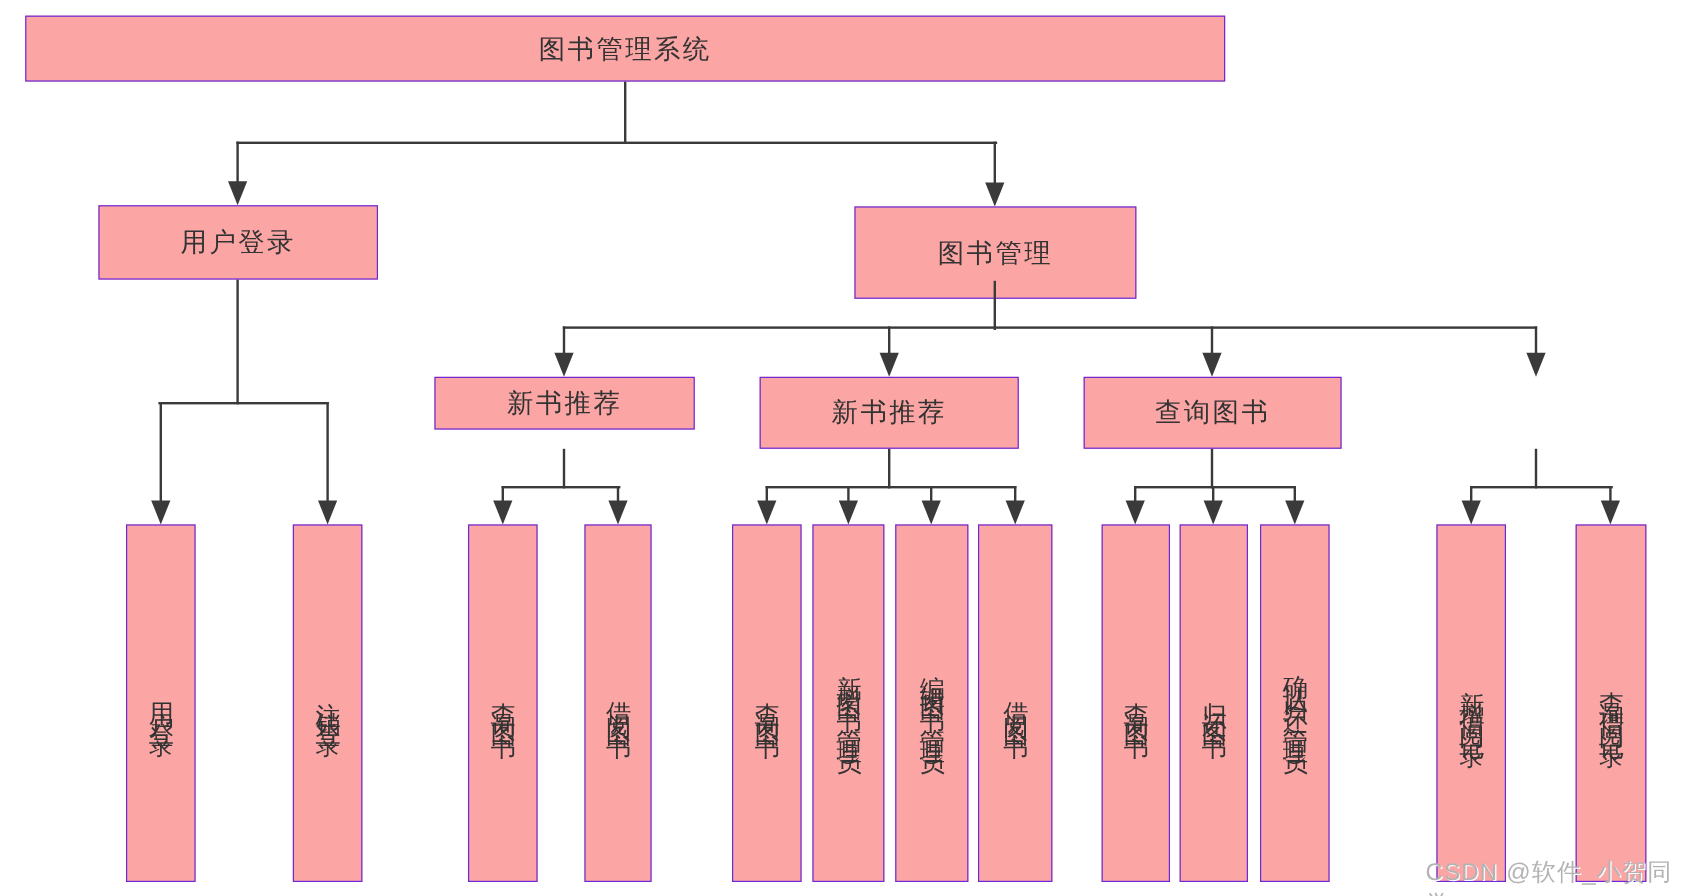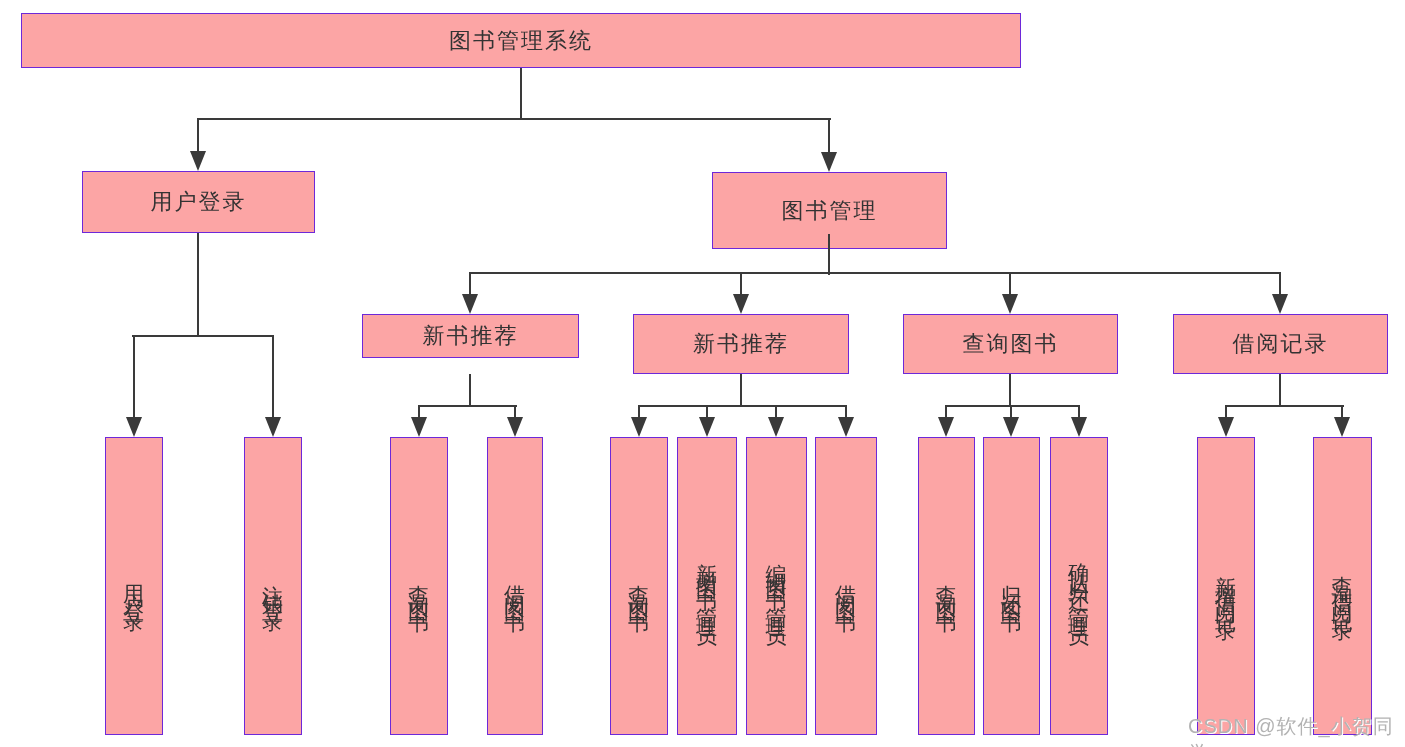--- a/index.html
+++ b/index.html
@@ -65,21 +65,20 @@
   <div class="vline" style="left:740px;top:272px;height:26px;"></div>
   <div class="head" style="left:733px;top:294px;"></div>
   <div class="vline" style="left:1009px;top:272px;height:26px;"></div>
   <div class="head" style="left:1002px;top:294px;"></div>
   <div class="vline" style="left:1279px;top:272px;height:26px;"></div>
   <div class="head" style="left:1272px;top:294px;"></div>
 
   <div class="box" style="left:362px;top:314px;width:217px;height:44px;font-family:Liberation Mono, monospace;">新书推荐</div>
   <div class="box" style="left:633px;top:314px;width:216px;height:60px;">新书推荐</div>
   <div class="box" style="left:903px;top:314px;width:215px;height:60px;">查询图书</div>
-  <div class="box" style="left:1173px;top:314px;width:215px;height:60px;">借阅记录</div>
 
   <div class="vline" style="left:469px;top:374px;height:33px;"></div>
   <div class="hline" style="left:418px;top:405px;width:99px;"></div>
   <div class="vline" style="left:418px;top:405px;height:16px;"></div>
   <div class="head" style="left:411px;top:417px;"></div>
   <div class="vline" style="left:514px;top:405px;height:16px;"></div>
   <div class="head" style="left:507px;top:417px;"></div>
 
   <div class="vline" style="left:740px;top:374px;height:33px;"></div>
   <div class="hline" style="left:638px;top:405px;width:209px;"></div>

